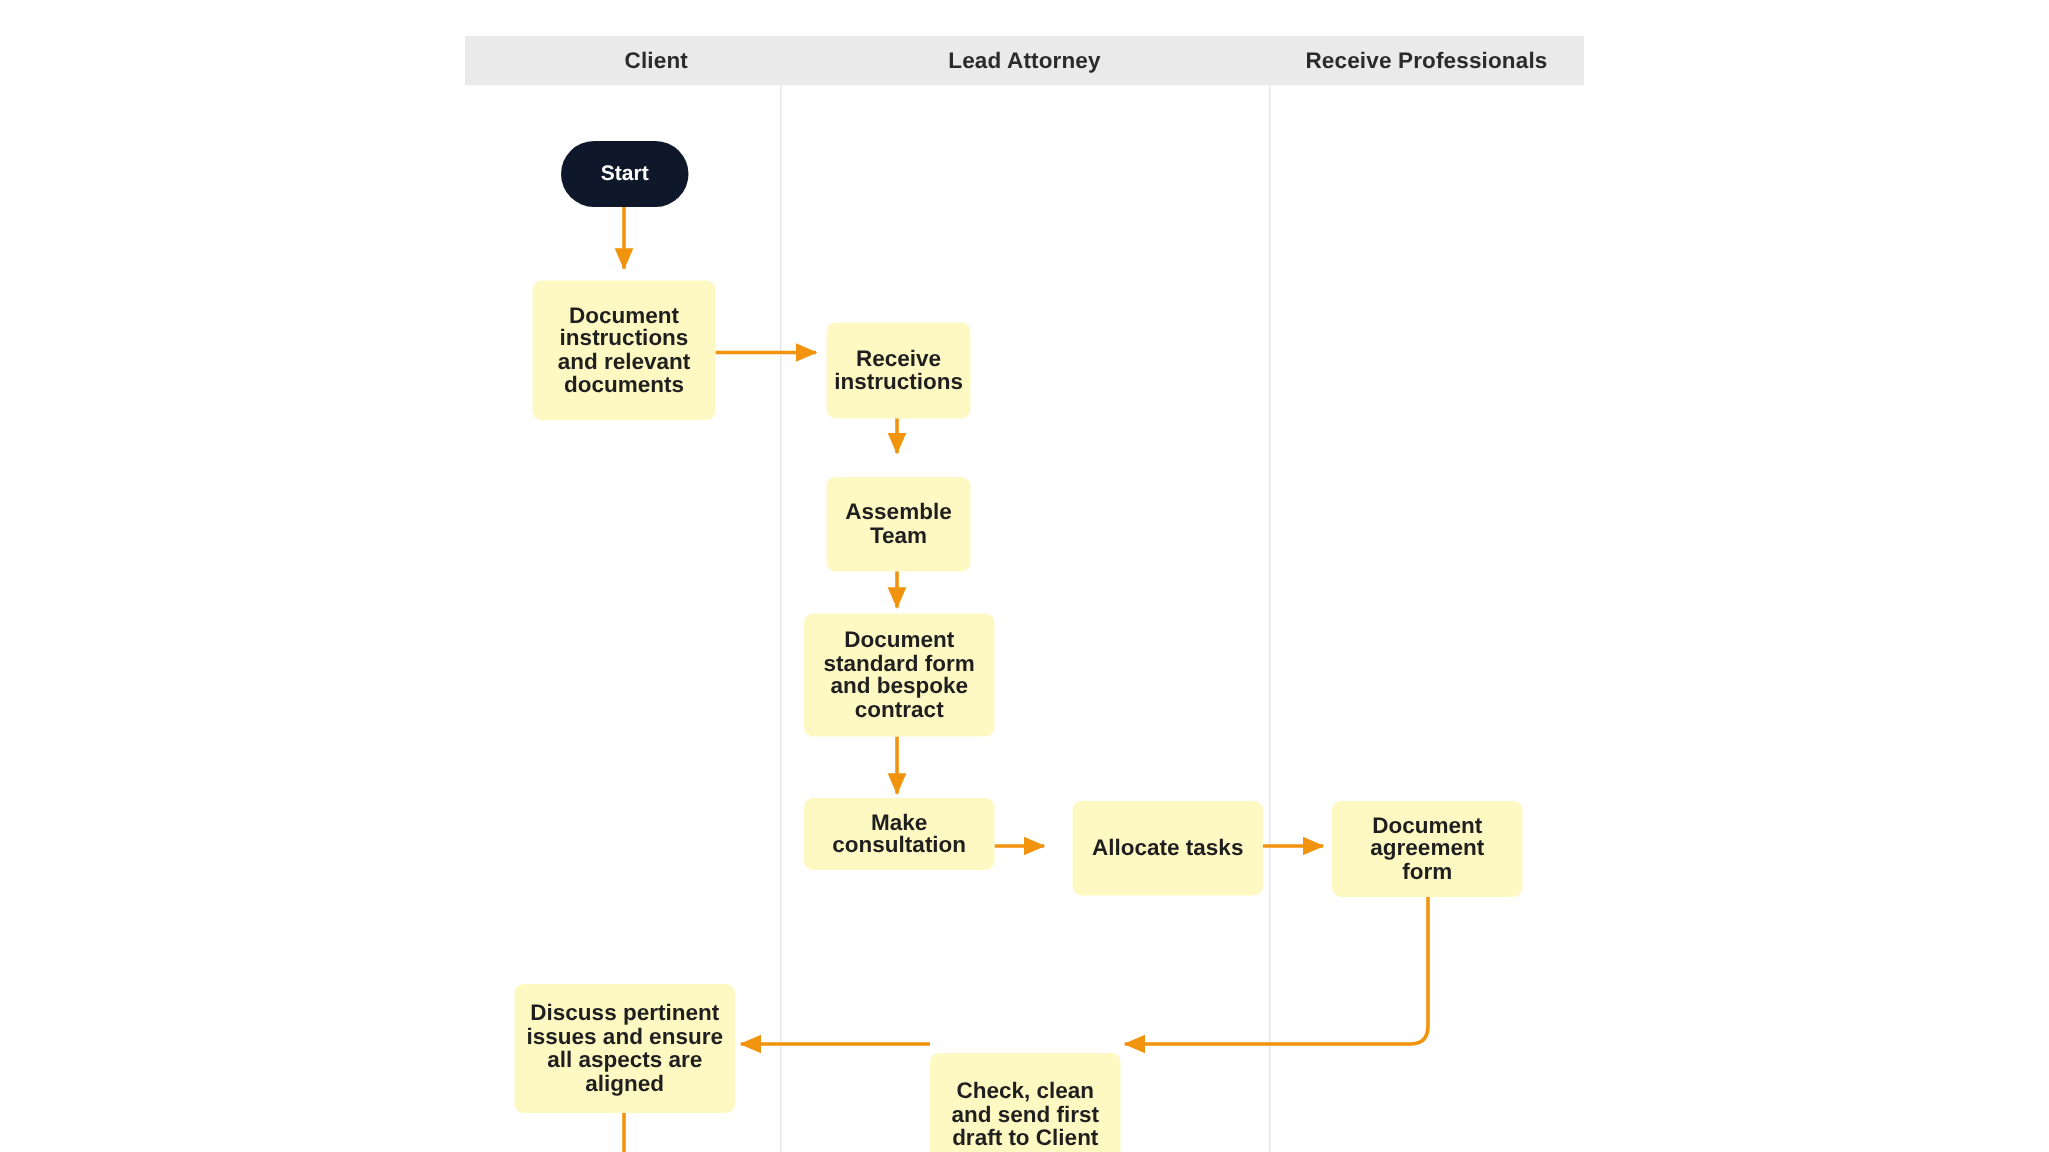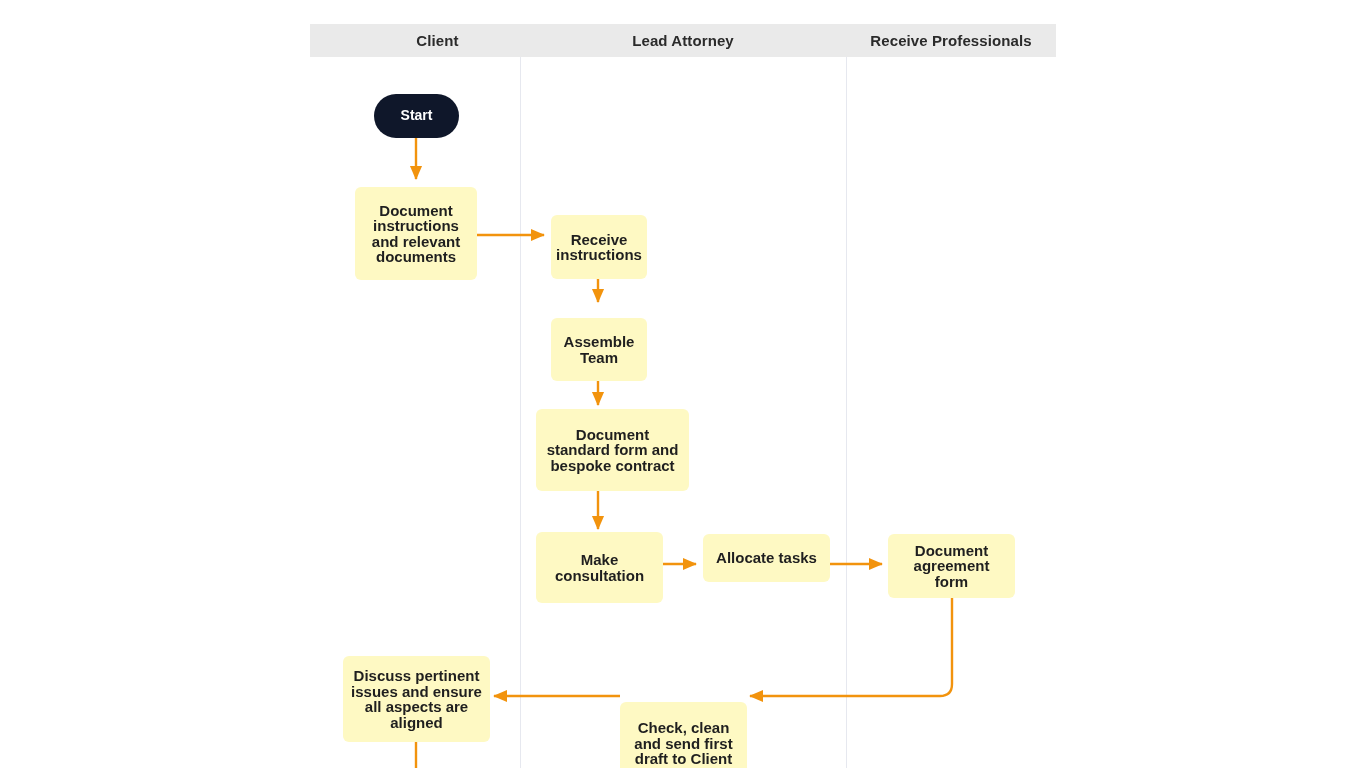--- a/index.html
+++ b/index.html
@@ -144,25 +144,25 @@
   </svg>
 
   <div class="node terminator" style="left:64px; top:70px; width:85px; height:44px;">Start</div>
 
   <div class="node" style="left:45px; top:163px; width:122px; height:93px;">Document instructions and relevant documents</div>
 
   <div class="node" style="left:241px; top:179px; width:96px; height:64px;margin-top:12px;">Receive instructions</div>
 
   <div class="node" style="left:241px; top:281px; width:96px; height:63px;margin-top:13px;">Assemble Team</div>
 
-  <div class="node" style="left:226px; top:385px; width:153px; height:82px;">Document standard form and bespoke contract</div>
+  <div class="node" style="left:226px; top:385px; width:127px; height:82px;">Document standard form and bespoke contract</div>
 
-  <div class="node" style="left:226px; top:508px; width:127px; height:71px;">Make consultation</div>
+  <div class="node" style="left:226px; top:508px; width:127px; height:48px;">Make consultation</div>
 
-  <div class="node" style="left:393px; top:510px; width:127px; height:48px;">Allocate tasks</div>
+  <div class="node" style="left:405px; top:510px; width:127px; height:63px;">Allocate tasks</div>
 
   <div class="node" style="left:578px; top:510px; width:127px; height:64px;">Document agreement form</div>
 
   <div class="node" style="left:310px; top:635px; width:127px; height:83px;margin-top:43px;">Check, clean and send first draft to Client</div>
 
   <div class="node" style="left:33px; top:632px; width:147px; height:86px;">Discuss pertinent issues and ensure all aspects are aligned</div>
 
 </div>
 
 </body></html>

